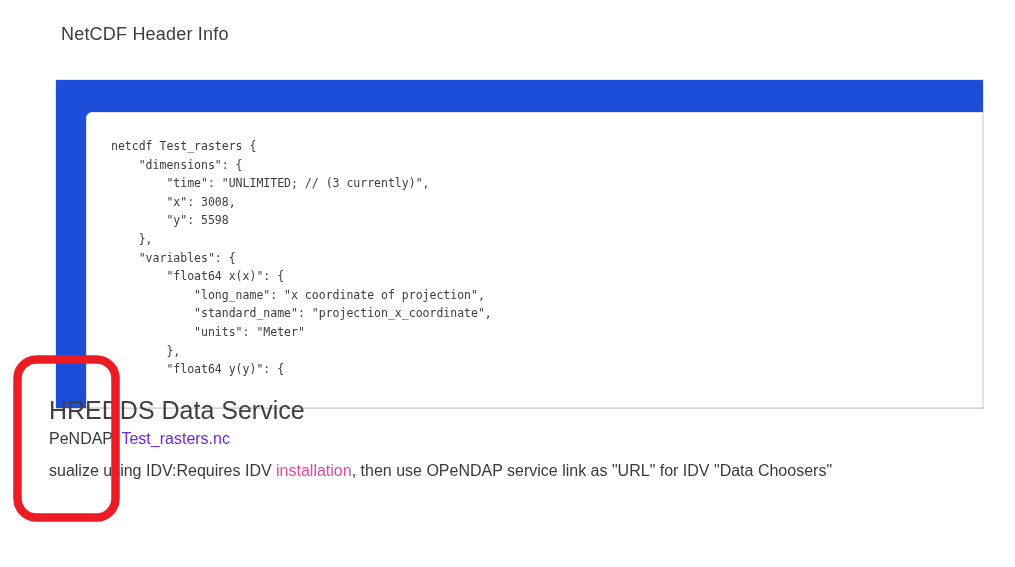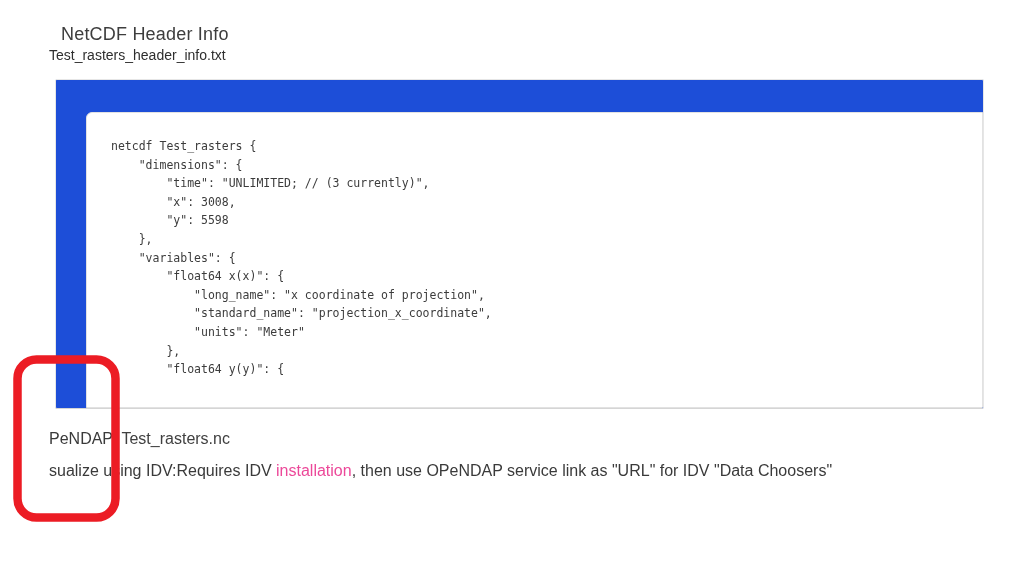--- a/index.html
+++ b/index.html
@@ -85,60 +85,60 @@
     color: #3a3a3a;
   }
 
   .opendap-line  { top: 430px; }
   .visualize-line { top: 462px; }
 
   a.link {
     text-decoration: none;
     cursor: pointer;
   }
-  a.dataset-link { color: #404040; margin-left: 4px; }
+  a.dataset-link { color: #6d28d9; margin-left: 4px; }
   a.install-link { color: #ec4899; }
 
   .annotation-svg {
     position: absolute;
     left: 6px;
     top: 348px;
     width: 122px;
     height: 182px;
     z-index: 10;
     pointer-events: none;
   }
 </style>
 </head>
 <body>
 
 <div class="canvas">
 
   <h1 class="page-title">NetCDF Header Info</h1>
 
-  <div class="file-name">Test_rasters_header_info.txt</div>
 
   <div class="code-panel">
     <div class="code-box">
       <pre>netcdf Test_rasters {
     "dimensions": {
         "time": "UNLIMITED; // (3 currently)",
         "x": 3008,
         "y": 5598
     },
     "variables": {
         "float64 x(x)": {
             "long_name": "x coordinate of projection",
             "standard_name": "projection_x_coordinate",
             "units": "Meter"
         },
         "float64 y(y)": {</pre>
     </div>
   </div>
 
+  <h2 class="service-heading">HREDDS Data Service</h2>
 
   <div class="text-line opendap-line">
     <span>PeNDAP:</span><a href="#" class="link dataset-link">Test_rasters.nc</a>
   </div>
 
   <div class="text-line visualize-line">
     <span>sualize using IDV:Requires IDV </span><a href="#" class="link install-link">installation</a><span>, then use OPeNDAP service link as "URL" for IDV "Data Choosers"</span>
   </div>
 
   <svg class="annotation-svg" viewBox="0 0 122 182" xmlns="http://www.w3.org/2000/svg">

